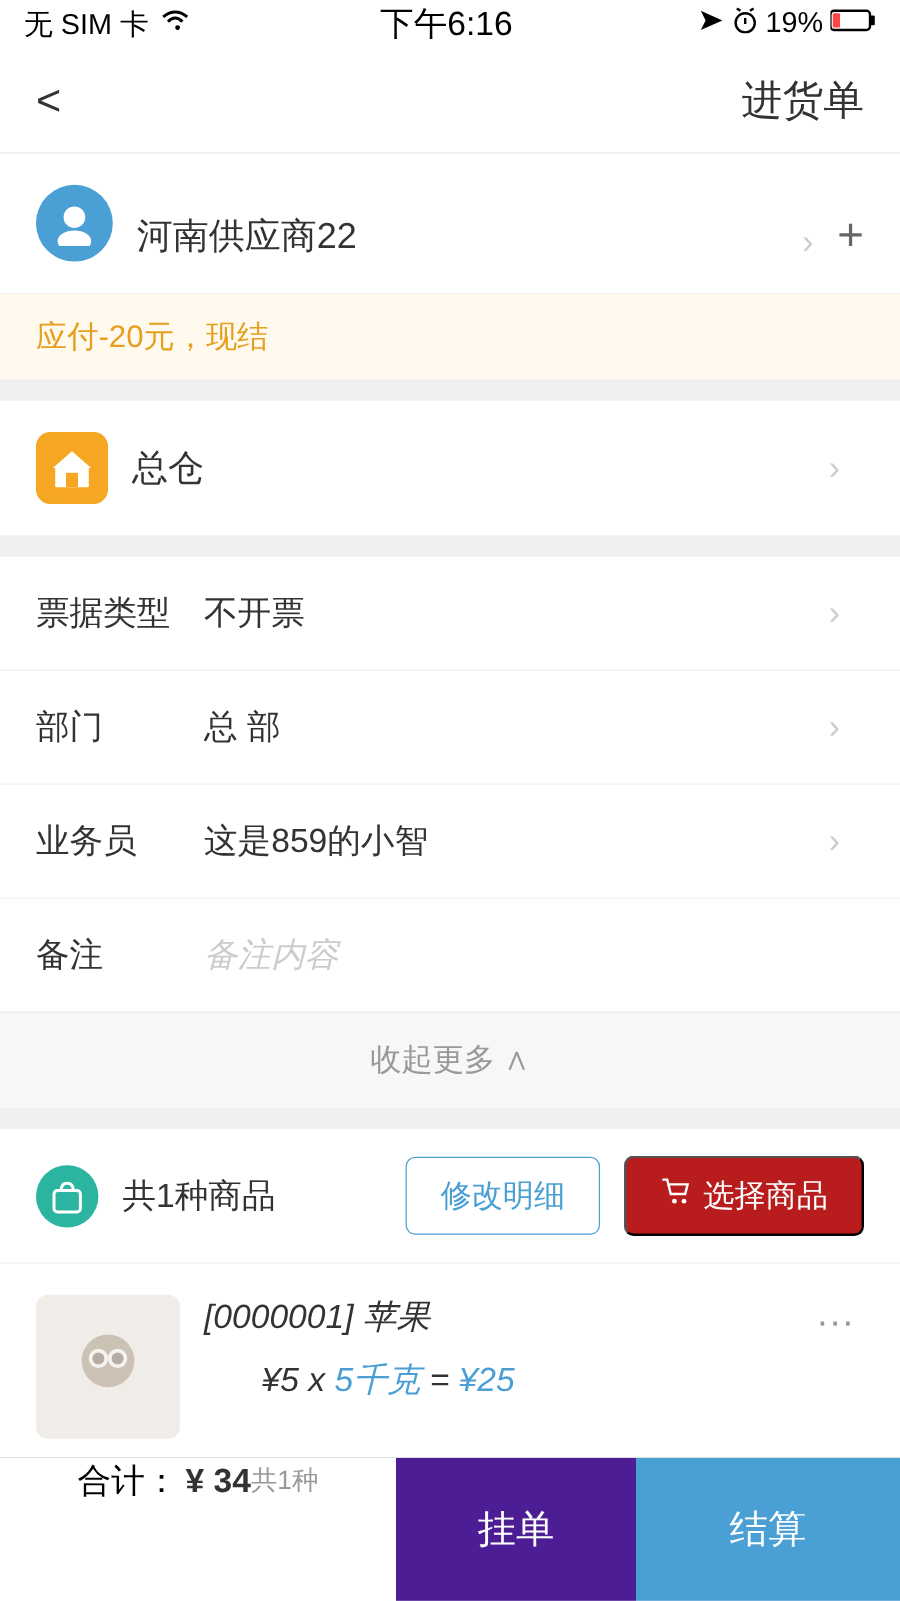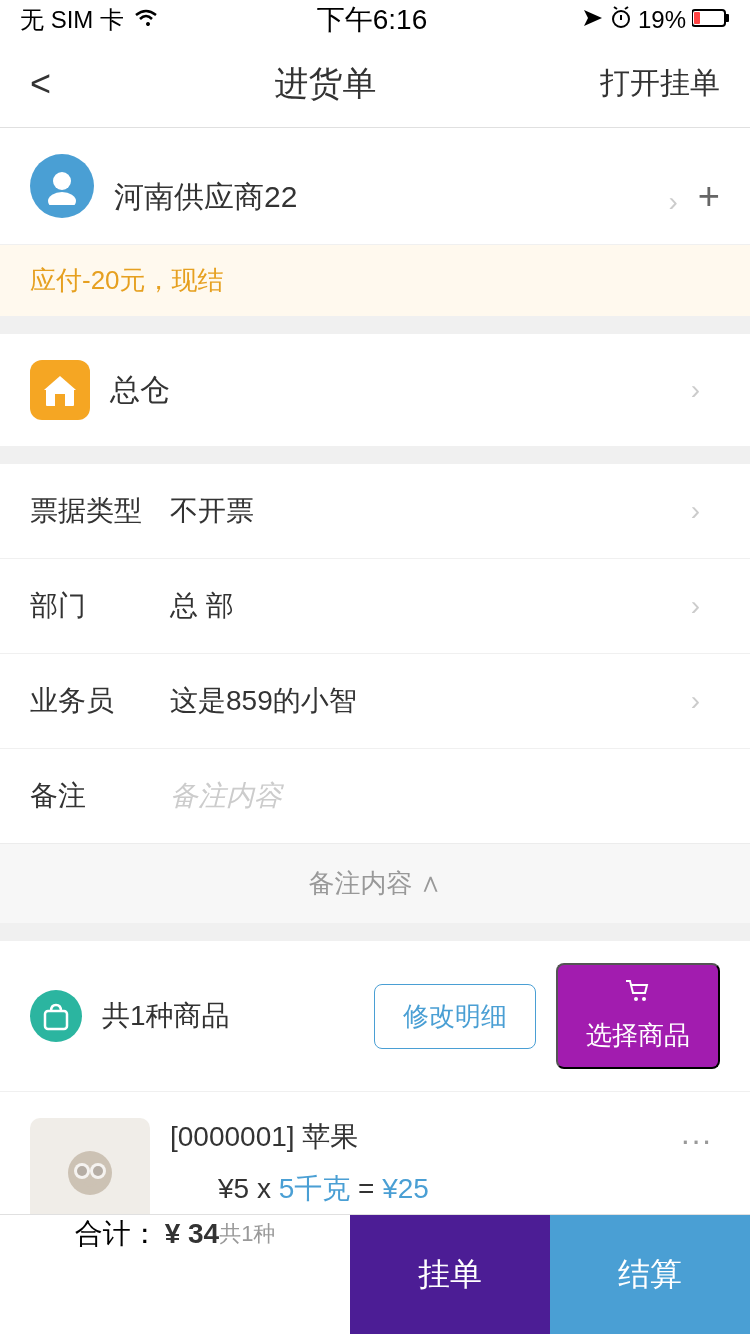--- a/index.html
+++ b/index.html
@@ -188,29 +188,28 @@
     }
     .btn-outline {
       border: 1.5px solid #4a9fd4;
       color: #4a9fd4;
       background: #fff;
       font-size: 26px;
       padding: 14px 28px;
       border-radius: 8px;
     }
     .btn-blue {
-      background: #a21caf;
+      background: #b91c1c;
       color: #fff;
       font-size: 26px;
       padding: 14px 28px;
       border-radius: 8px;
       display: flex;
       align-items: center;
       gap: 8px;
-      flex-direction: column;
     }
 
     
     .product-item {
       display: flex;
       align-items: flex-start;
       padding: 26px 30px;
       background: #fff;
       border-top: 1px solid #f0f0f0;
       gap: 20px;
@@ -218,21 +217,21 @@
     .product-thumb {
       width: 120px;
       height: 120px;
       background: #f0ede8;
       border-radius: 10px;
       display: flex;
       align-items: center;
       justify-content: center;
       flex-shrink: 0;
     }
-    .product-info { flex: 1; }
+    .product-info { flex: 1; font-style: italic; }
     .product-name {
       font-size: 28px;
       color: #333;
       margin-bottom: 14px;
     }
     .product-price {
       font-size: 28px;
       color: #333;
       margin-left: 48px;
     }
@@ -277,21 +276,21 @@
     .footer-btn-pending {
       width: 200px;
       background: #4c1d95;
       color: #fff;
       display: flex;
       align-items: center;
       justify-content: center;
       font-size: 32px;
     }
     .footer-btn-settle {
-      width: 200px;
+      width: 220px;
       background: #4a9fd4;
       color: #fff;
       display: flex;
       align-items: center;
       justify-content: center;
       font-size: 32px;
     }
   </style>
 </head>
 <body>
@@ -329,21 +328,20 @@
         <rect x="33" y="6" width="4" height="8" rx="1" fill="#000"></rect>
         <rect x="2" y="4" width="6" height="12" rx="1" fill="#f44"></rect>
       </svg>
     </span>
   </div>
 </div>
 
 <div class="nav-bar">
   <span class="nav-back">&lt;</span>
   <span class="nav-title">进货单</span>
-  <span class="nav-action">打开挂单</span>
 </div>
 
 <div class="content">
 
   <div class="card">
     <div class="supplier-row">
       <div class="supplier-avatar">
         <svg width="38" height="38" viewBox="0 0 38 38">
           <circle cx="19" cy="14" r="9" fill="#fff"></circle>
           <ellipse cx="19" cy="34" rx="14" ry="9" fill="#fff"></ellipse>
@@ -388,21 +386,21 @@
       <span class="form-label">业务员</span>
       <span class="form-value">这是859的小智</span>
       <span class="chevron">›</span>
     </div>
 
     <div class="form-row">
       <span class="form-label">备注</span>
       <span class="form-placeholder">备注内容</span>
     </div>
 
-    <div class="collapse-bar">备注内容 ∧</div>
+    <div class="collapse-bar">收起更多 ∧</div>
   </div>
 
   <div class="card">
     <div class="products-header">
       <div class="product-count-icon">
         <svg width="30" height="30" viewBox="0 0 30 30">
           <rect x="4" y="10" width="22" height="18" rx="3" fill="none" stroke="#fff" stroke-width="2.5"></rect>
           <path d="M10 10 Q10 4 15 4 Q20 4 20 10" fill="none" stroke="#fff" stroke-width="2.5"></path>
         </svg>
       </div>

